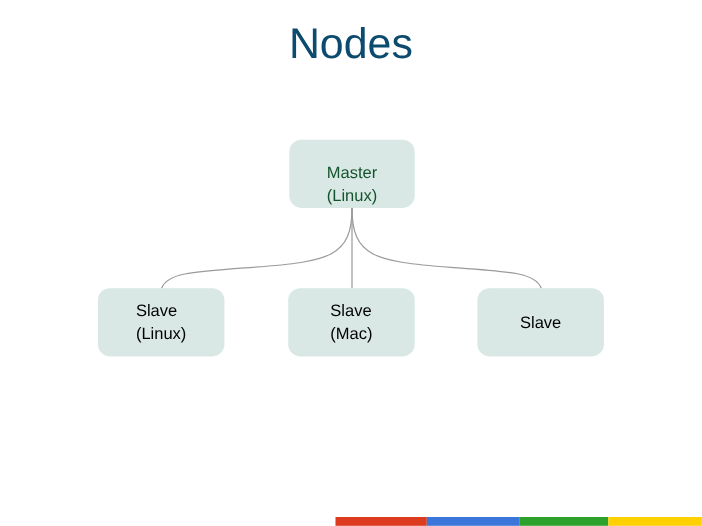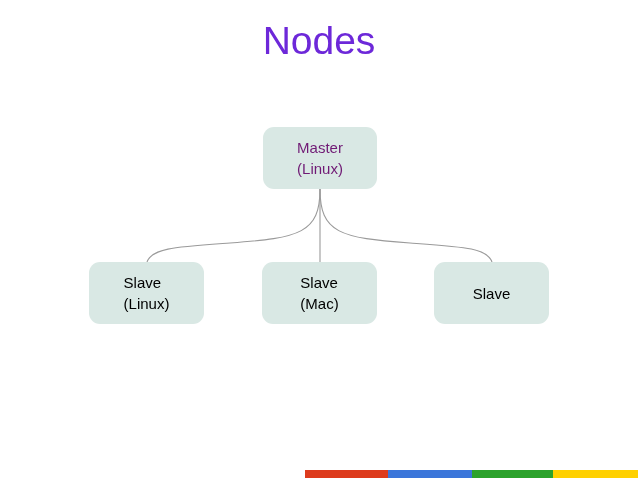--- a/index.html
+++ b/index.html
@@ -26,21 +26,21 @@
   }
 
   #slide-title {
     position: absolute;
     left: 0;
     top: 18px;
     width: 638px;
     text-align: center;
     font-size: 39px;
     line-height: 46px;
-    color: #6d28d9;
+    color: #0c4a6e;
     font-weight: 400;
     letter-spacing: 0px;
   }
 
   
   #connectors {
     position: absolute;
     left: 0;
     top: 0;
     width: 638px;
@@ -97,21 +97,21 @@
 
   <div id="slide-title">Nodes</div>
 
   <svg id="connectors" viewBox="0 0 638 478" width="638" height="478" aria-hidden="true">
 
     <path d="M320,189 C320,233 300,238 230,243 C175,247 152,248 147,262" fill="none" stroke="#9a9a9a" stroke-width="1.1"></path>
     <path d="M320,189 L320,262" fill="none" stroke="#9a9a9a" stroke-width="1.1"></path>
     <path d="M320,189 C320,233 340,238 410,243 C465,247 487,248 492,262" fill="none" stroke="#9a9a9a" stroke-width="1.1"></path>
   </svg>
 
-  <div class="node" id="node-master" style="background: rgb(217, 232, 228); color: #701a75;">
+  <div class="node" id="node-master" style="background: rgb(217, 232, 228); color: #14532d; justify-content: flex-end;">
     <div class="node-lines">
       <span class="node-line">Master</span>
       <span class="node-line">(Linux)</span>
     </div>
   </div>
 
   <div class="node" id="node-slave-linux" style="background: rgb(217, 232, 228); color: rgb(0, 0, 0);">
     <div class="node-lines">
       <span class="node-line">Slave</span>
       <span class="node-line">(Linux)</span>

